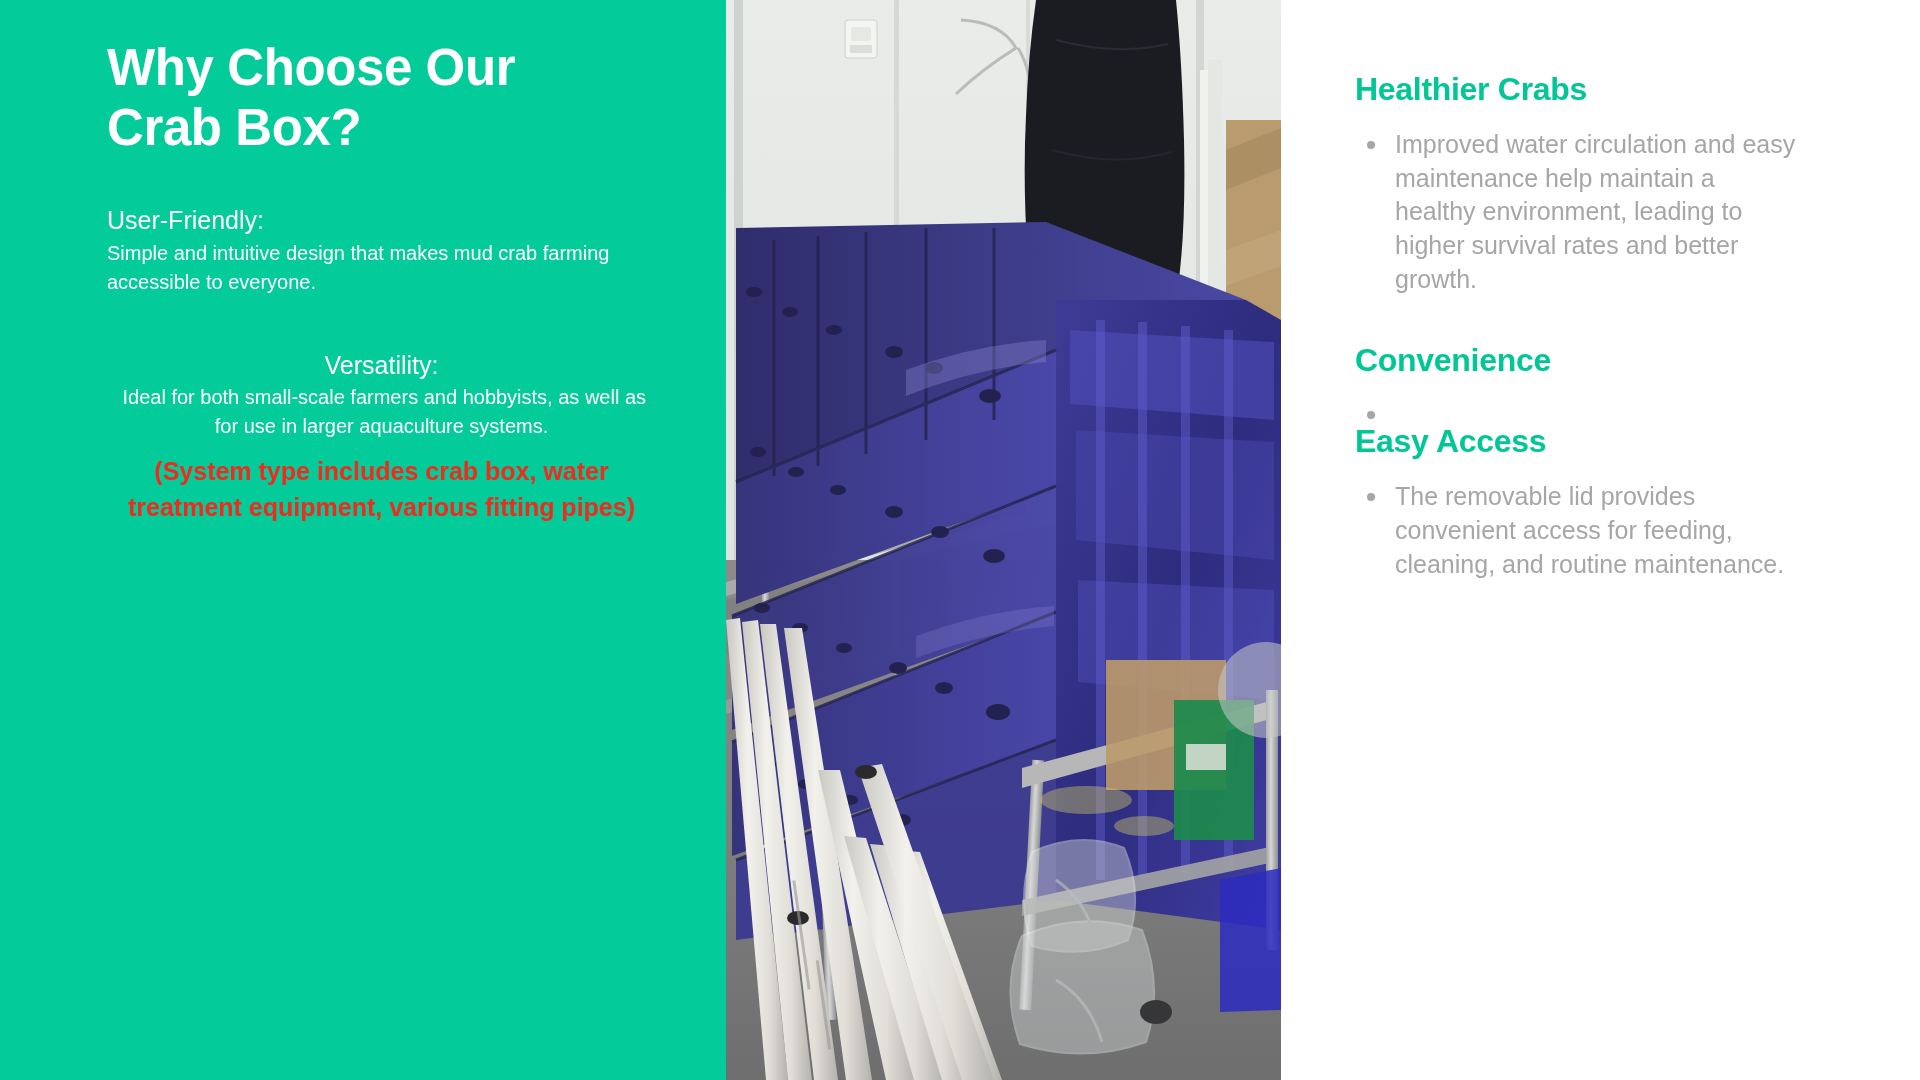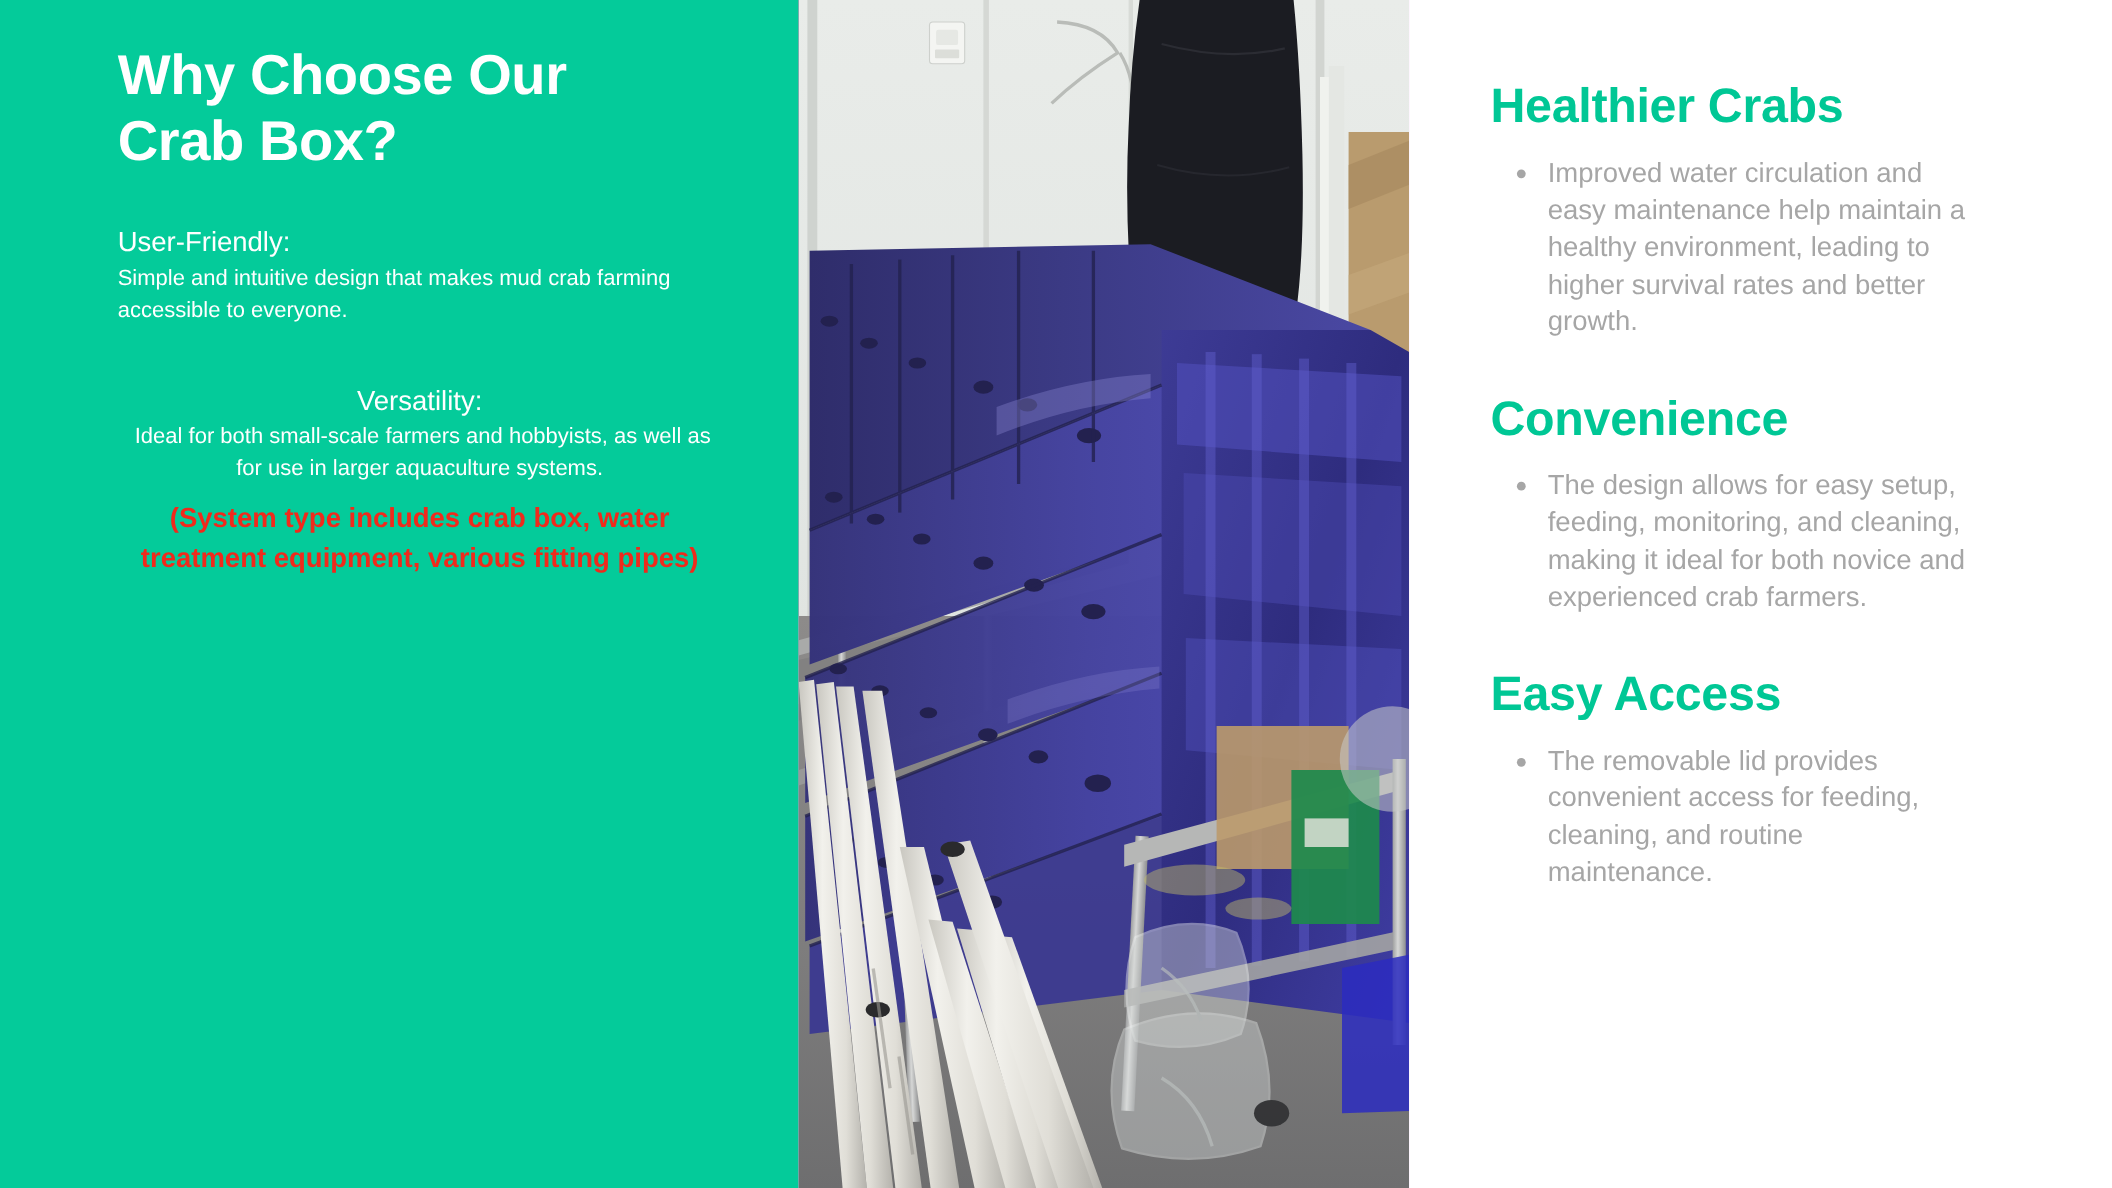--- a/index.html
+++ b/index.html
@@ -95,39 +95,39 @@
     background: #ffffff;
     box-sizing: border-box;
     padding: 72px 120px 0 74px;
   }
 
   .section { margin-bottom: 46px; }
   .section:last-child { margin-bottom: 0; }
 
   .section-heading {
     color: #00c795;
-    font-size: 44px;
+    font-size: 32px;
     font-weight: bold;
     line-height: 1.12;
     letter-spacing: -0.3px;
     margin: 0 0 20px 0;
   }
 
   .bullet-list {
     list-style: none;
     margin: 0;
     padding: 0;
   }
   .bullet-item {
     position: relative;
     padding-left: 40px;
     color: #a6a6a6;
     font-size: 25px;
     line-height: 1.35;
-    margin: 12px;
+    margin: 0;
   }
   .bullet-dot {
     position: absolute;
     left: 12px;
     top: 13px;
     width: 8px;
     height: 8px;
     background: #a6a6a6;
     border-radius: 50%;
   }
@@ -357,21 +357,20 @@
           <span>Improved water circulation and easy maintenance help maintain a healthy environment, leading to higher survival rates and better growth.</span>
         </li>
       </ul>
     </div>
 
     <div class="section">
       <h2 class="section-heading">Convenience</h2>
       <ul class="bullet-list">
         <li class="bullet-item">
           <span class="bullet-dot"></span>
-          <span>The design allows for easy setup, feeding, monitoring, and cleaning, making it ideal for both novice and experienced crab farmers.</span>
         </li>
       </ul>
     </div>
 
     <div class="section">
       <h2 class="section-heading">Easy Access</h2>
       <ul class="bullet-list">
         <li class="bullet-item">
           <span class="bullet-dot"></span>
           <span>The removable lid provides convenient access for feeding, cleaning, and routine maintenance.</span>

